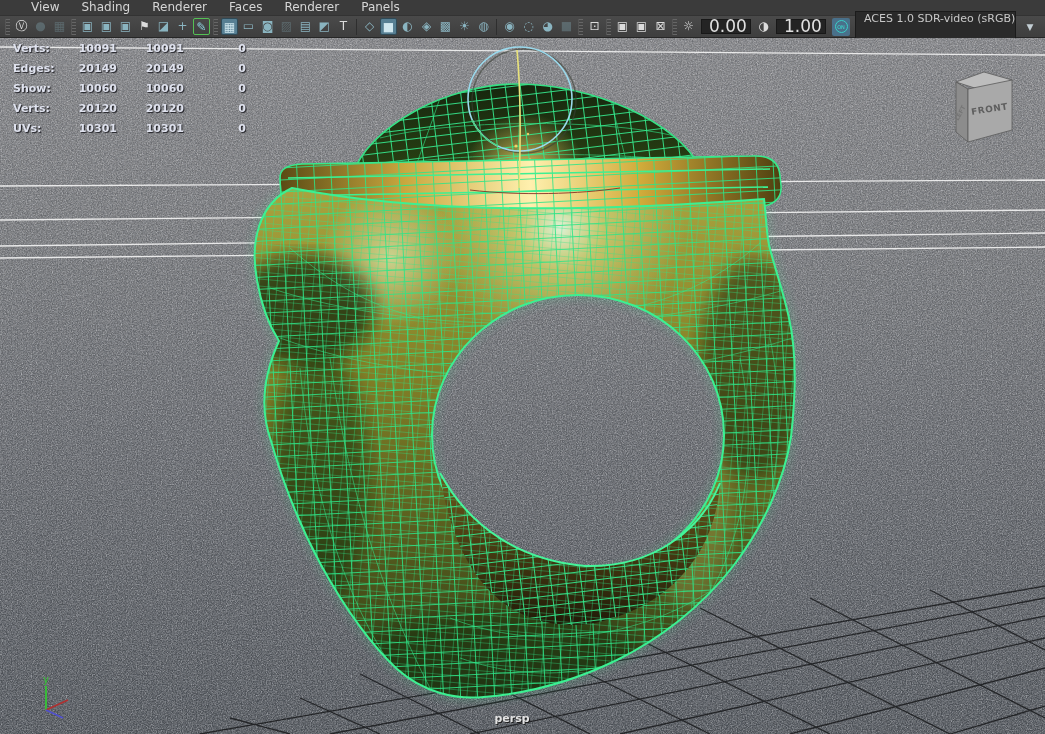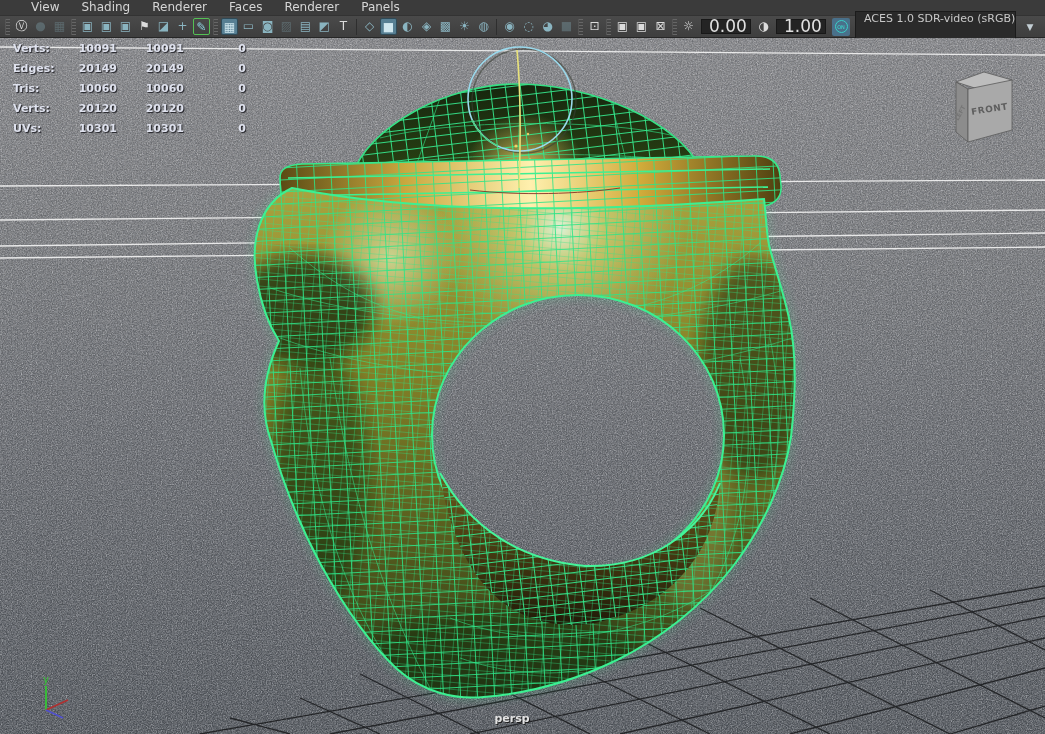--- a/index.html
+++ b/index.html
@@ -344,21 +344,21 @@
         <span class="col2">10091</span>
         <span class="col3">0</span>
       </div>
       <div class="hudrow">
         <span class="hlabel">Edges:</span>
         <span class="col1">20149</span>
         <span class="col2">20149</span>
         <span class="col3">0</span>
       </div>
       <div class="hudrow">
-        <span class="hlabel">Tris:</span>
+        <span class="hlabel">Show:</span>
         <span class="col1">10060</span>
         <span class="col2">10060</span>
         <span class="col3">0</span>
       </div>
       <div class="hudrow">
         <span class="hlabel">Verts:</span>
         <span class="col1">20120</span>
         <span class="col2">20120</span>
         <span class="col3">0</span>
       </div>

